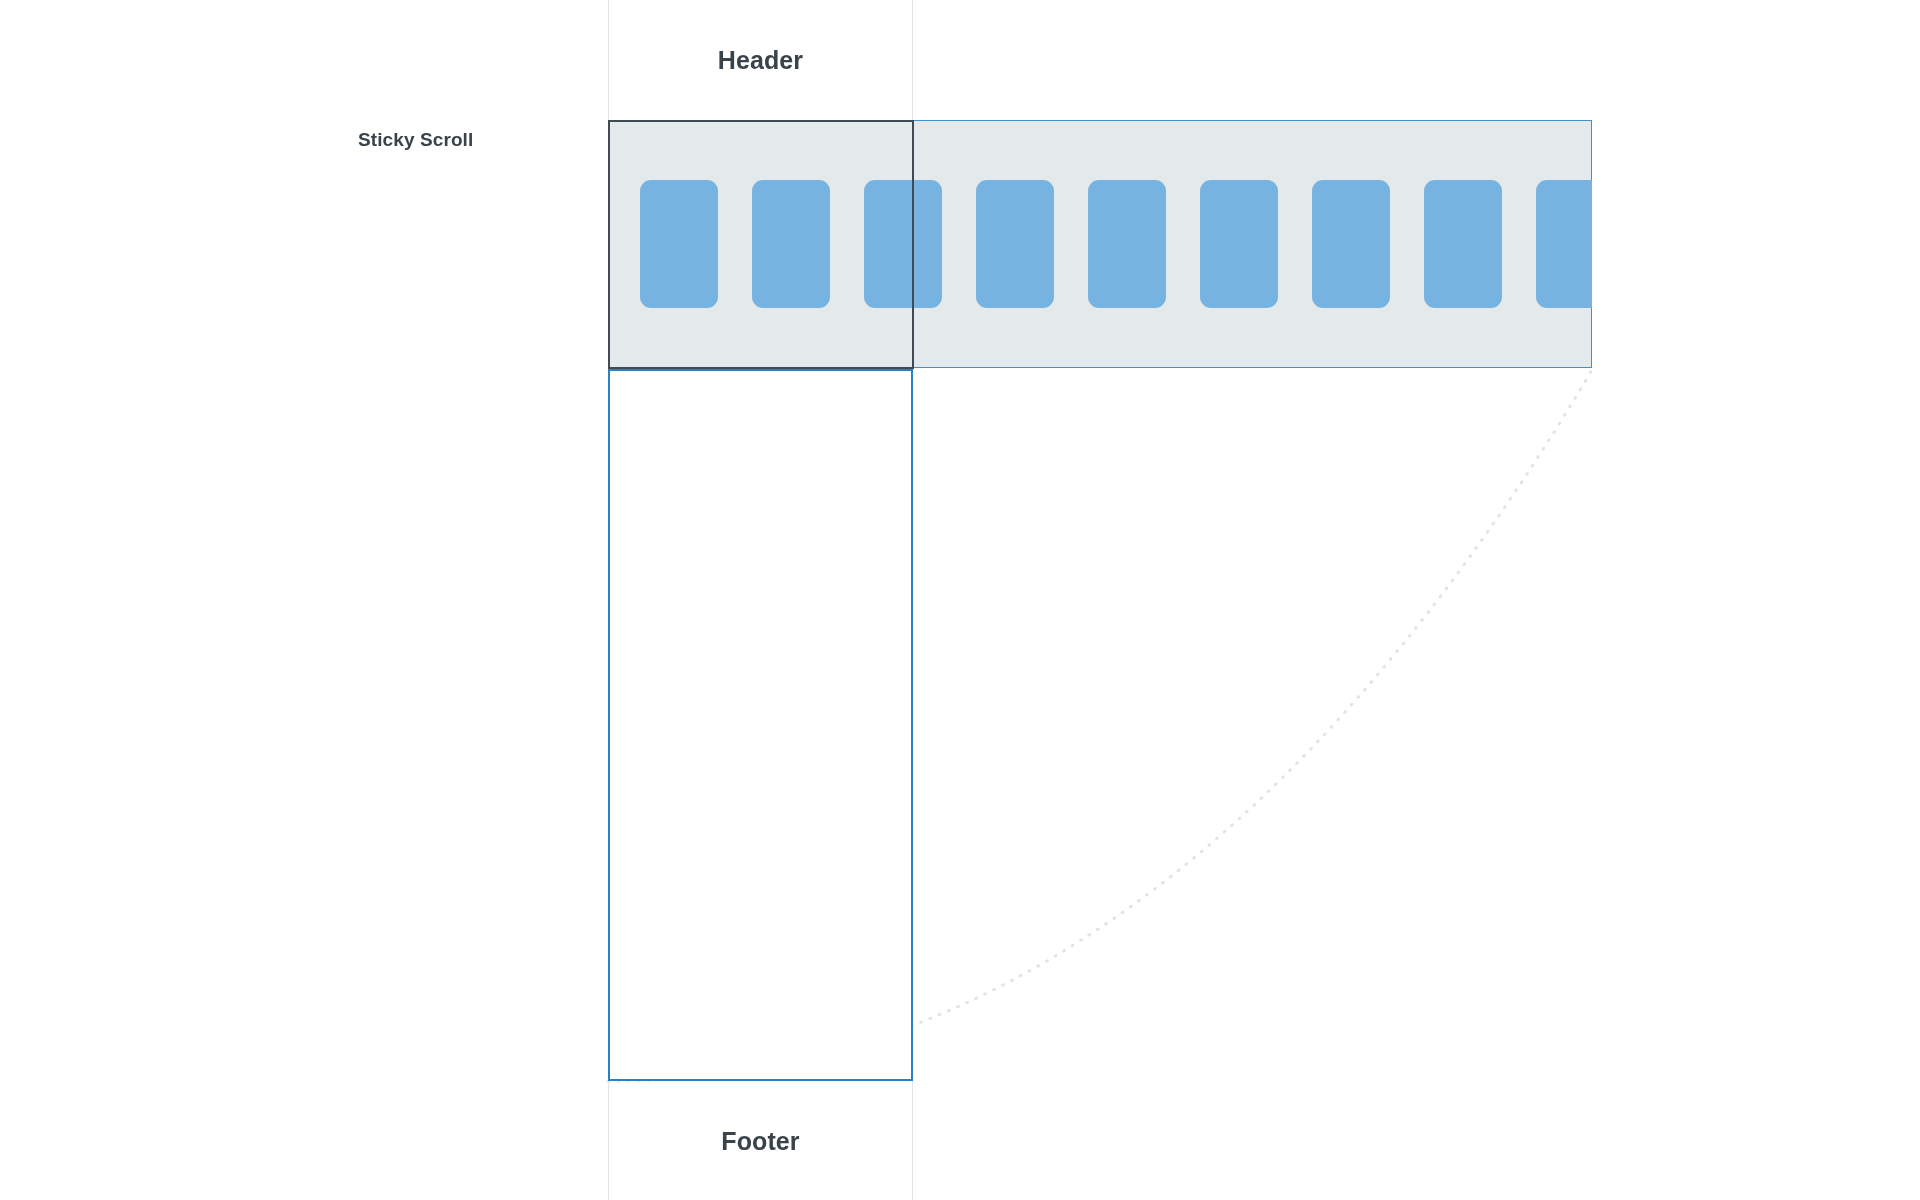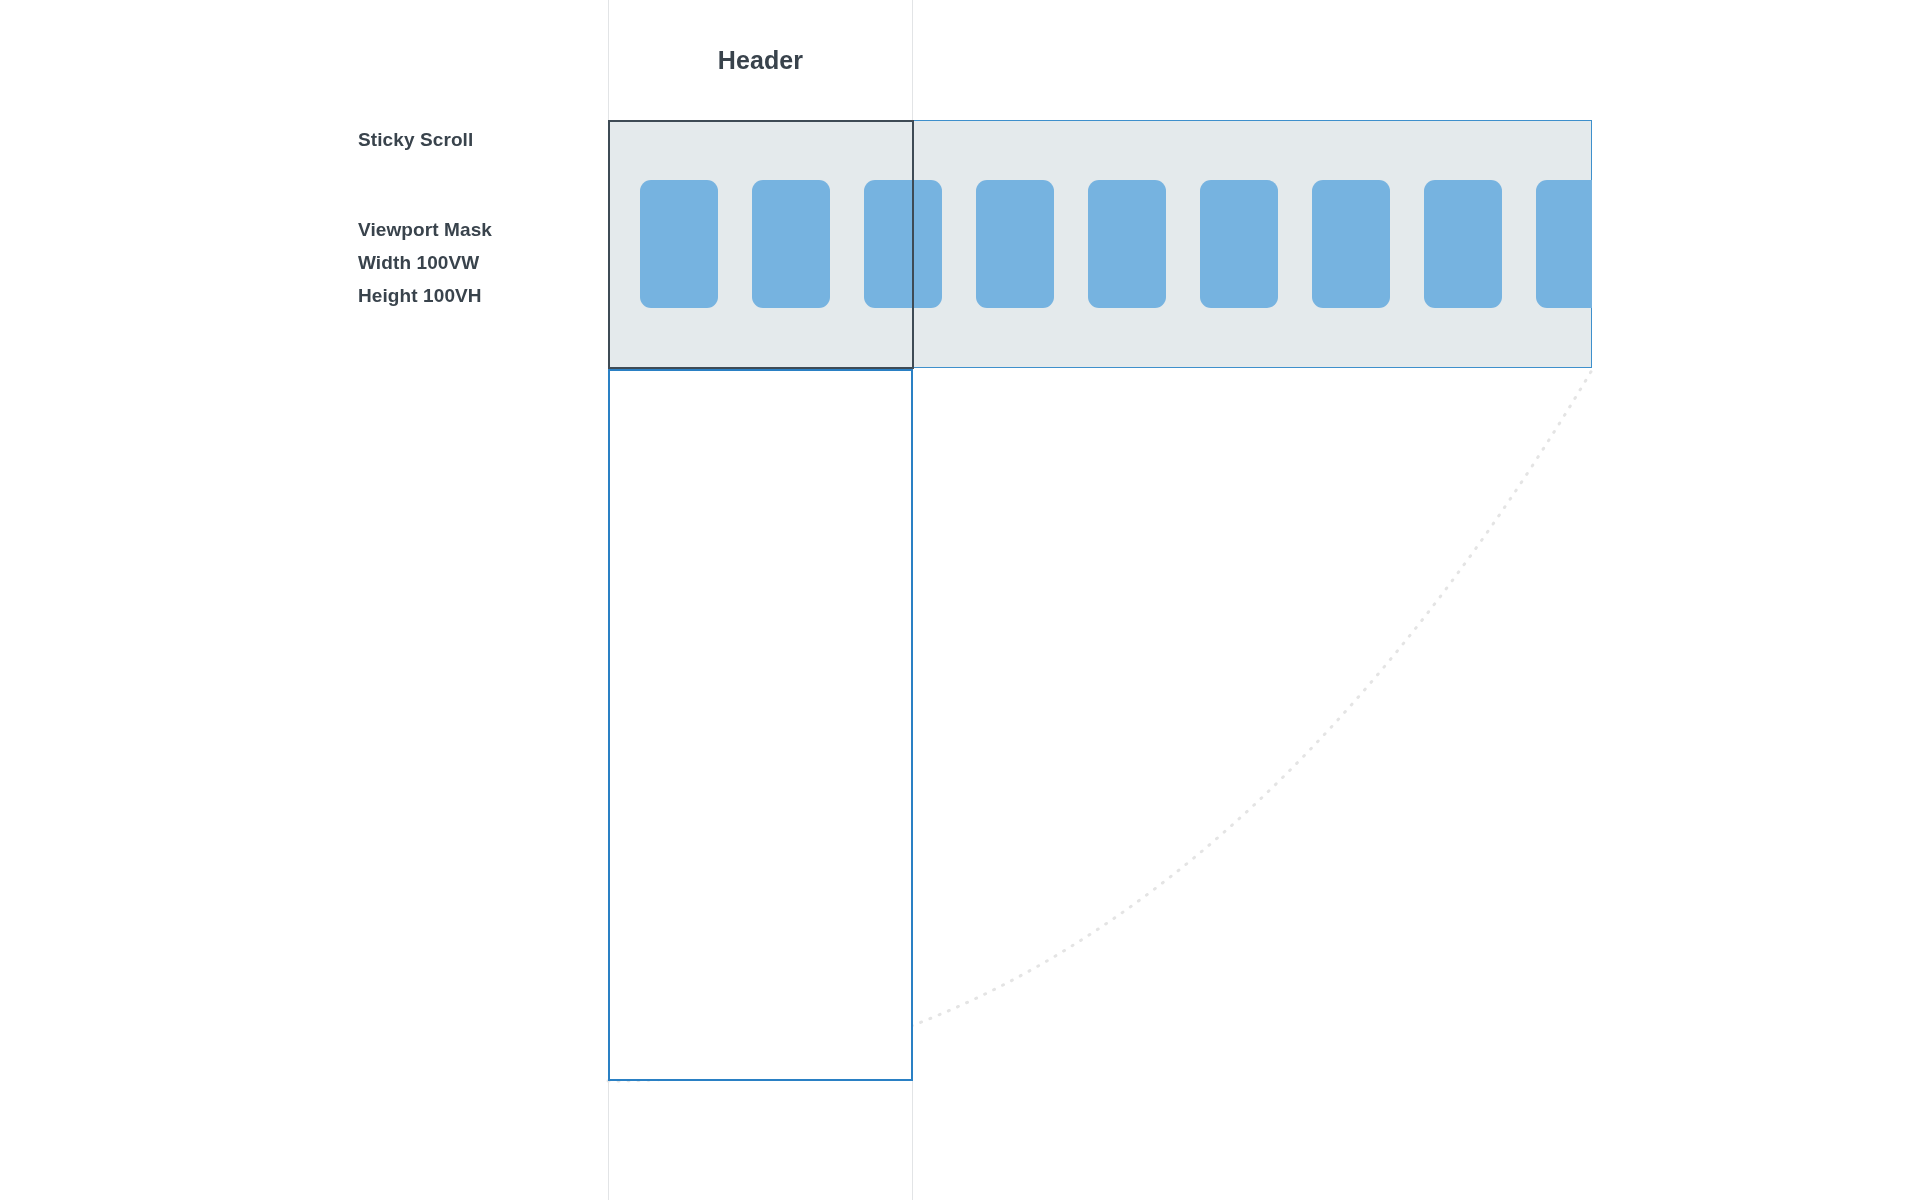--- a/index.html
+++ b/index.html
@@ -196,18 +196,18 @@
       <div class="card" style="left: 592px; background: rgb(118, 179, 224);"></div>
       <div class="card" style="left: 704px; background: rgb(118, 179, 224);"></div>
       <div class="card" style="left: 816px; background: rgb(118, 179, 224);"></div>
       <div class="card" style="left: 928px; background: rgb(118, 179, 224);"></div>
     </div>
 
   <div class="viewport-mask"></div>
 
 
   <div class="ann ann-sticky">Sticky Scroll</div>
-  <div class="ann ann-mask">Viewport Mask
-Width 100VW
-Height 100VH</div>
-
+
+  <div class="footer-band">
+    <span class="band-label">Footer</span>
+  </div>
 
 </div>
 
 </body></html>

